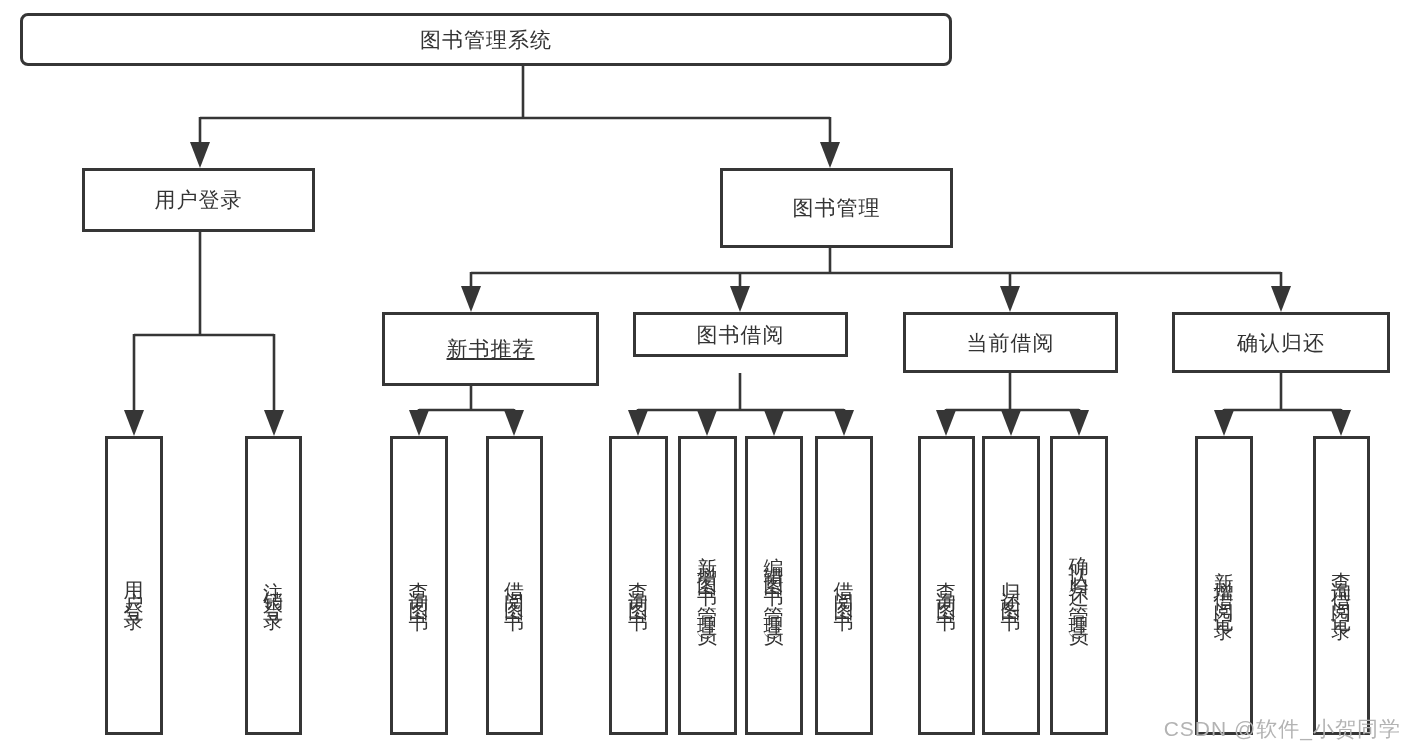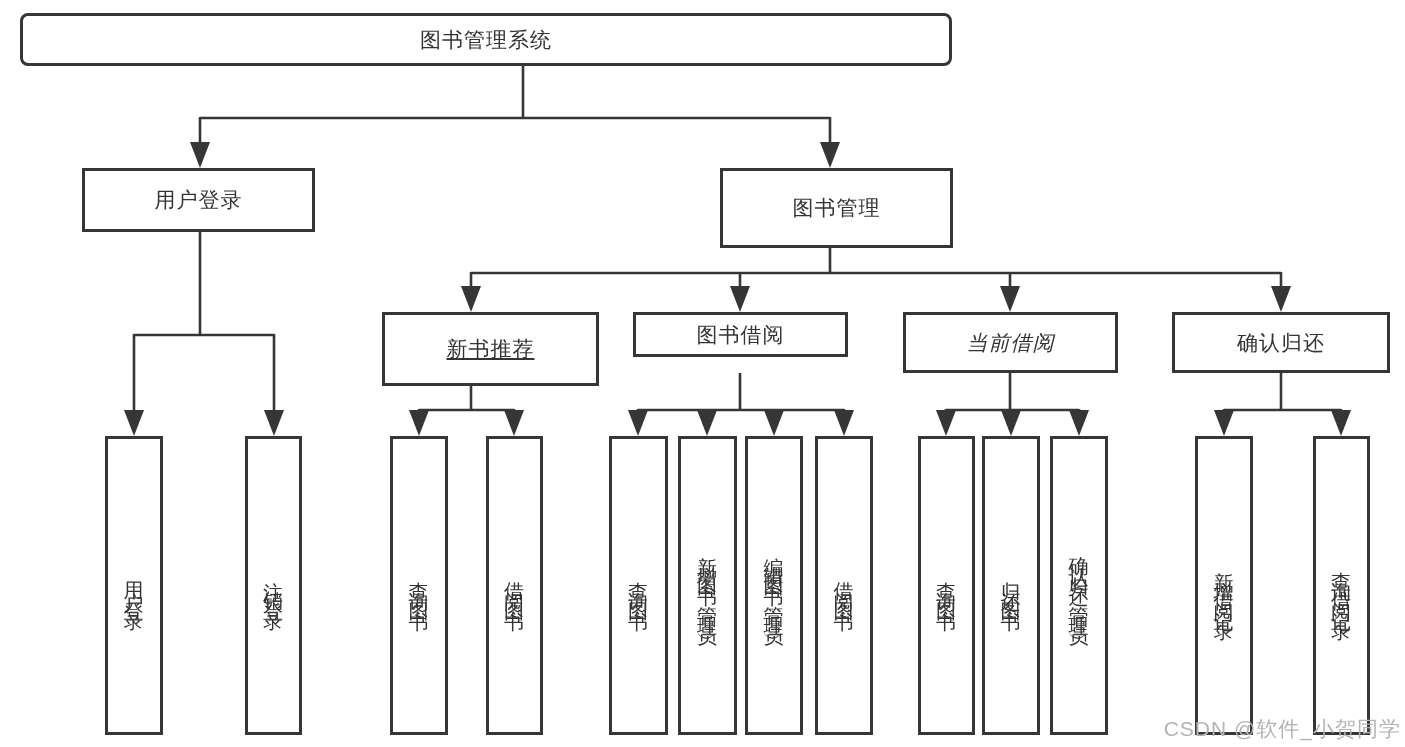--- a/index.html
+++ b/index.html
@@ -141,21 +141,21 @@
   <div class="node h" style="left:712px; top:168px; width:233px; height:80px;margin-left:8px;">
     <span>图书管理</span>
   </div>
 
   <div class="node h" style="left:382px; top:312px; width:217px; height:74px;text-decoration:underline;">
     <span>新书推荐</span>
   </div>
   <div class="node h" style="left:633px; top:312px; width:215px; height:45px;">
     <span>图书借阅</span>
   </div>
-  <div class="node h" style="left:903px; top:312px; width:215px; height:61px;font-style:italic;">
+  <div class="node h" style="left:903px; top:312px; width:215px; height:61px;">
     <span>当前借阅</span>
   </div>
   <div class="node h" style="left:1172px; top:312px; width:218px; height:61px;">
     <span>确认归还</span>
   </div>
 
   <div class="node leaf" style="left:105px; top:436px; width:58px; height:299px;">
     <span class="vtext">用户登录</span>
   </div>
   <div class="node leaf" style="left:245px; top:436px; width:57px; height:299px;">

